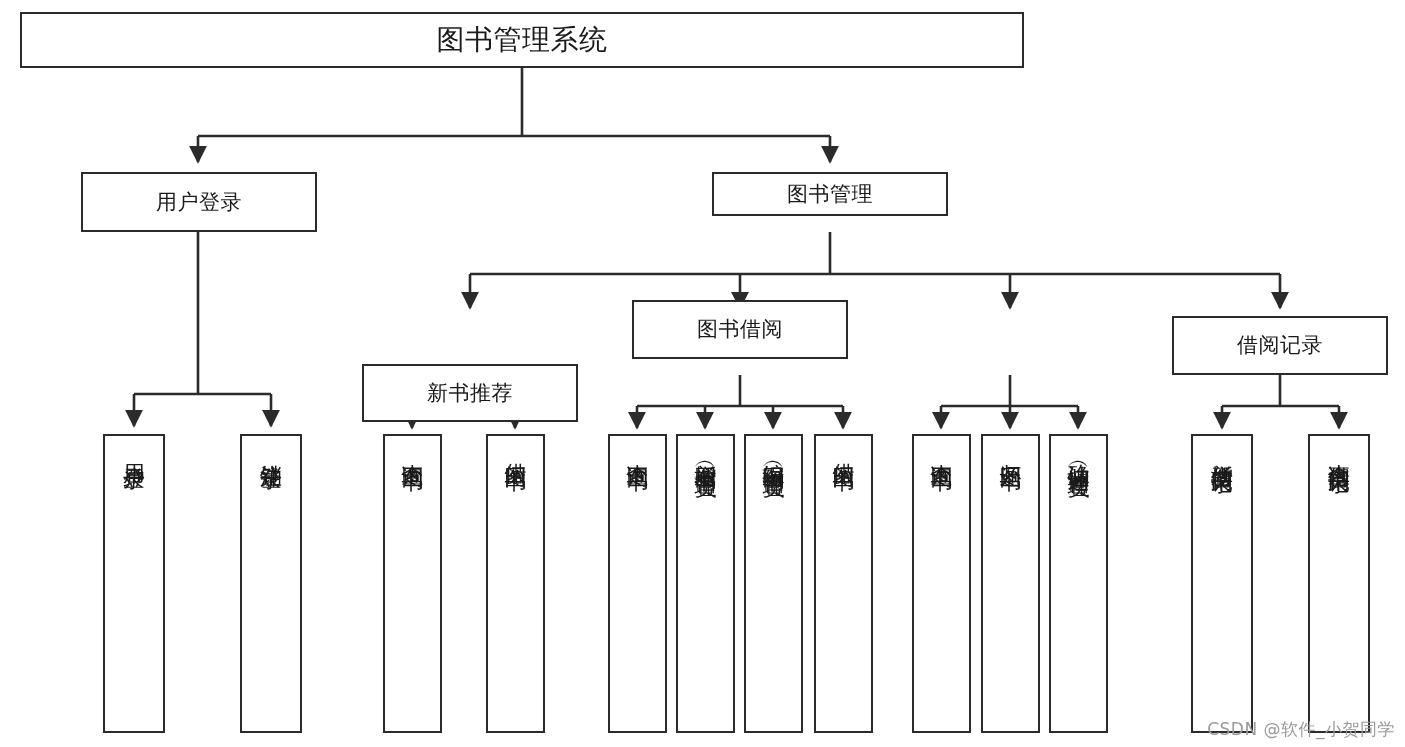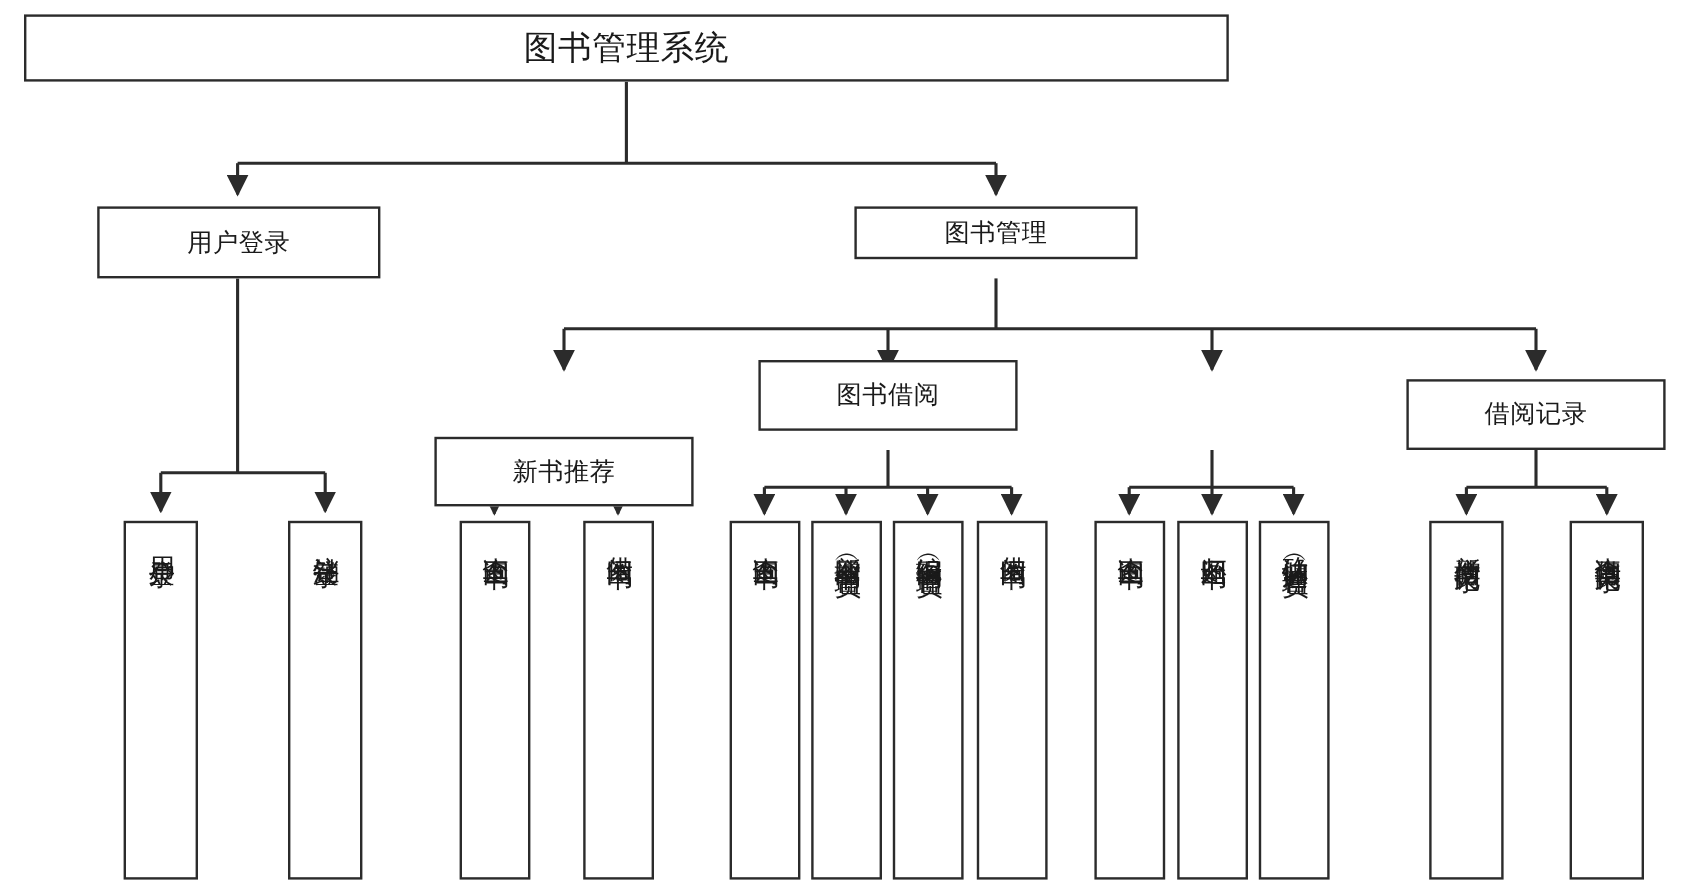--- a/index.html
+++ b/index.html
@@ -199,14 +199,15 @@
   </div>
 
   <div class="node v" style="left:1191px; top:434px; width:62px; height:299px;">
     <span class="lbl">新增借阅记录</span>
   </div>
 
   <div class="node v" style="left:1308px; top:434px; width:62px; height:299px;">
     <span class="lbl">查询借阅记录</span>
   </div>
 
+  <div class="watermark">CSDN @软件_小贺同学</div>
 
 </div>
 
 </body></html>

